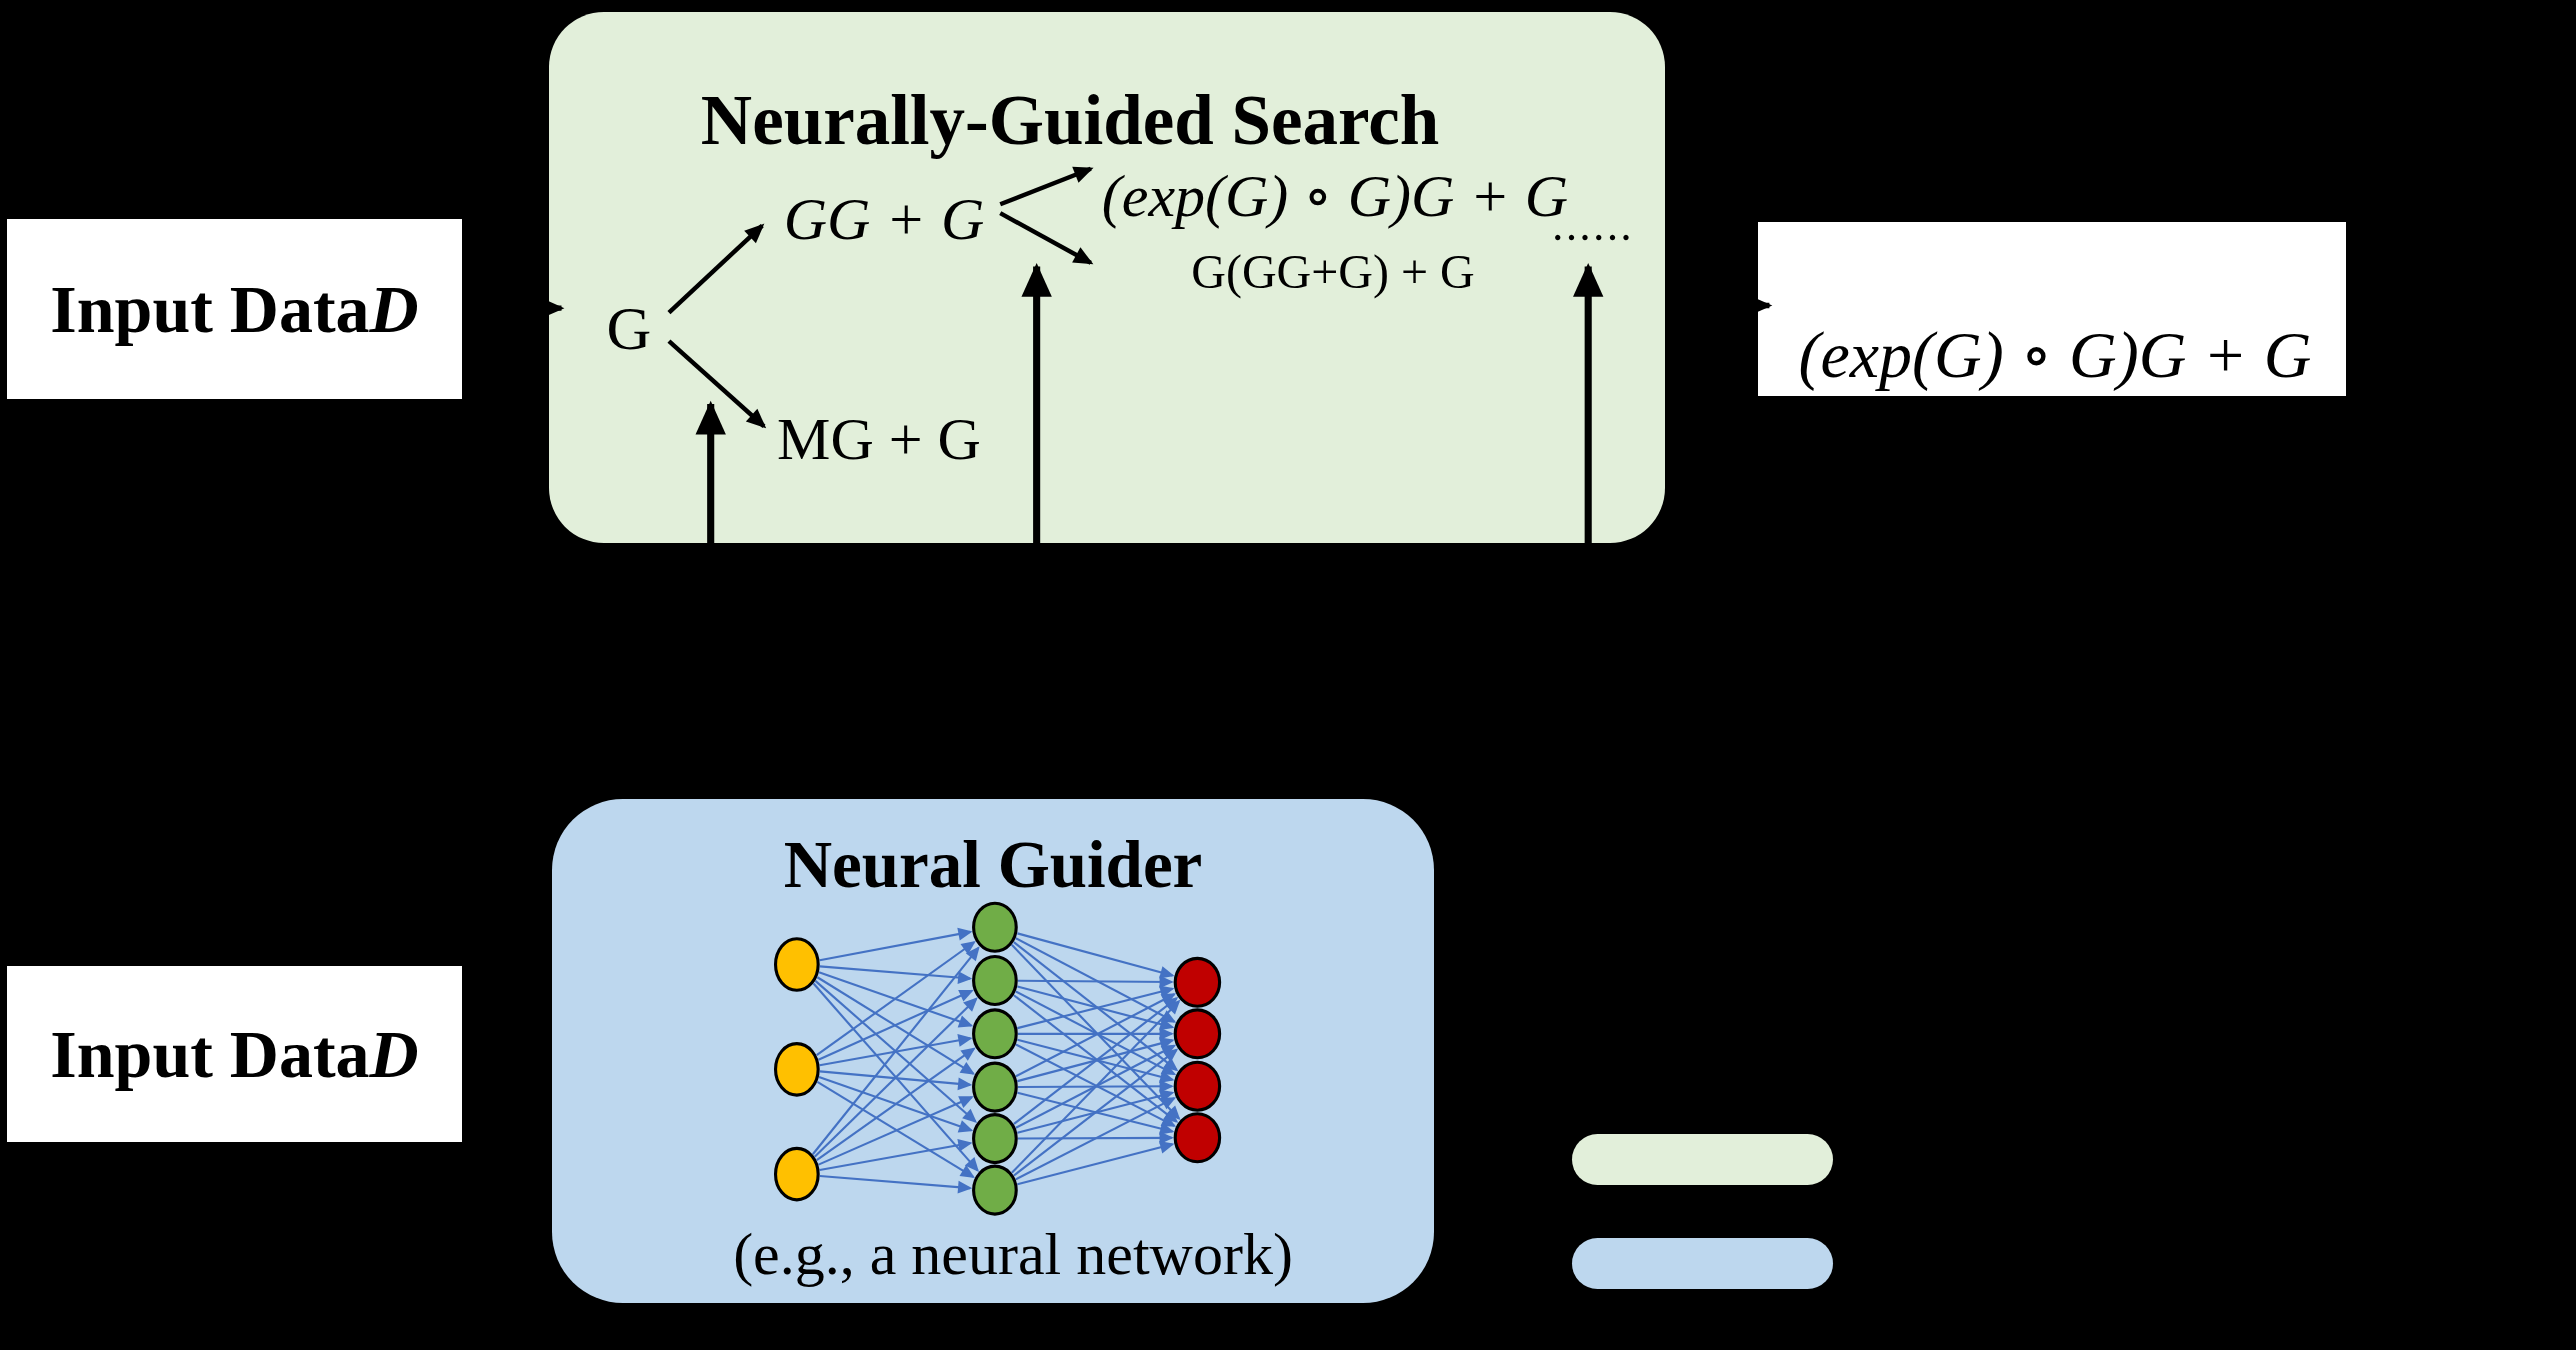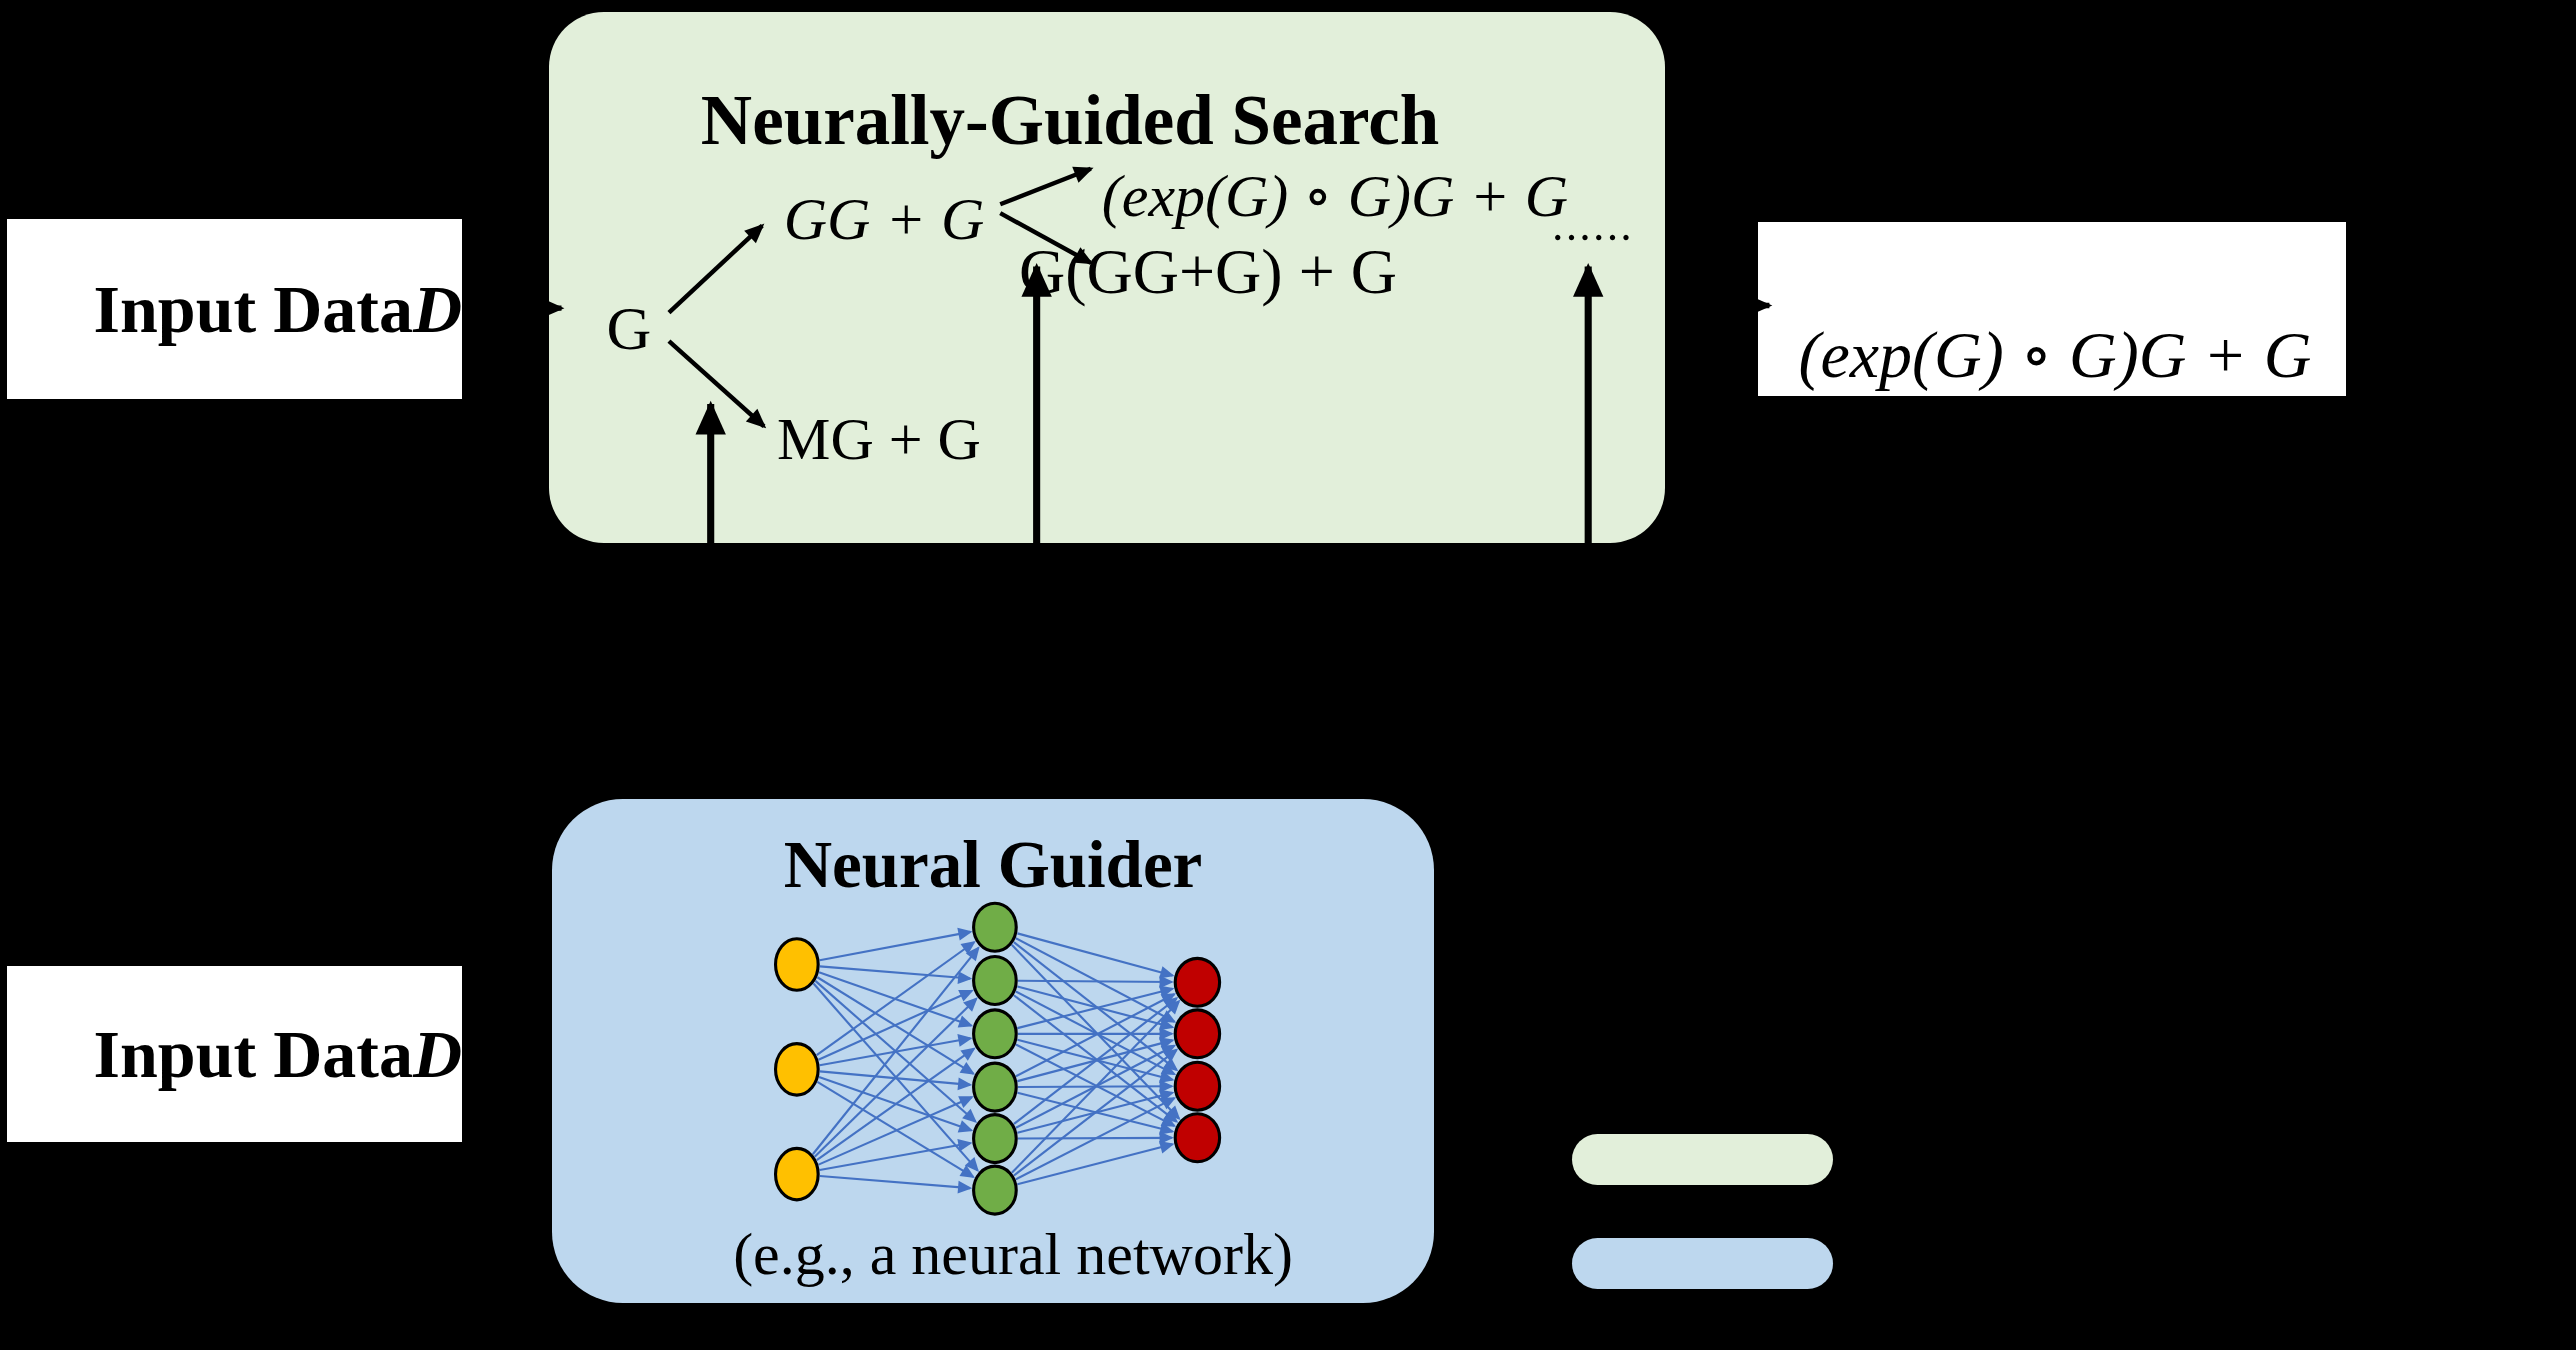--- a/index.html
+++ b/index.html
@@ -18,21 +18,21 @@
   .whitebox {
     background: #ffffff;
     color: #000;
   }
   .roundbox { border-radius: 55px; }
   .ctr { transform: translate(-50%, -50%); white-space: nowrap; line-height: 1; color: #000; }
   .bold { font-weight: bold; }
   .ital { font-style: italic; }
   .b-i { font-weight: bold; font-style: italic; }
   svg.overlay { position: absolute; left: 0; top: 0; z-index: 30; pointer-events: none; }
-  .boxlayer { z-index: 10; justify-content: flex-end; }
+  .boxlayer { z-index: 10; }
   .textlayer { z-index: 20; }
   .legend-pill { border-radius: 26px; }
 </style>
 </head>
 <body>
 
 <div class="stage">
 
   <div class="abs boxlayer whitebox center-text" style="left:7px; top:219px; width:455px; height:180px; font-size:68px;">
     <span class="bold">Input Data </span>
@@ -52,21 +52,21 @@
 
   <div class="abs boxlayer legend-pill" style="left: 1572px; top: 1134px; width: 261px; height: 51px; background-color: rgb(226, 239, 218);"></div>
   <div class="abs boxlayer legend-pill" style="left: 1572px; top: 1238px; width: 261px; height: 51px; background-color: rgb(189, 215, 238);"></div>
 
   <div class="abs textlayer ctr bold" style="left:1070px; top:80px; font-size:71px;margin-top:40px;">Neurally-Guided Search</div>
 
   <div class="abs textlayer ctr" style="left:629px; top:328px; font-size:62px;">G</div>
   <div class="abs textlayer ctr ital" style="left:884px; top:219px; font-size:60px;">GG + G</div>
   <div class="abs textlayer ctr" style="left:879px; top:439px; font-size:60px;">MG + G</div>
   <div class="abs textlayer ctr ital" style="left:1335px; top:196px; font-size:60px;">(exp(G) ∘ G)G + G</div>
-  <div class="abs textlayer ctr" style="left:1208px; top:272px; font-size:64px;">G(GG+G) + G</div>
+  <div class="abs textlayer ctr" style="left:1333px; top:272px; font-size:48px;">G(GG+G) + G</div>
   <div class="abs textlayer ctr" style="left:1595px; top:237px; font-size:12.4px; letter-spacing:6.2px;">●●●●●●</div>
 
   <div class="abs textlayer ctr ital" style="left:2055px; top:355px; font-size:66px;">(exp(G) ∘ G)G + G</div>
 
   <div class="abs textlayer ctr bold" style="left:993px; top:864px; font-size:67px;">Neural Guider</div>
   <div class="abs textlayer ctr" style="left:1013px; top:1254px; font-size:60px;">(e.g., a neural network)</div>
 
   <svg class="overlay" width="2576" height="1350" viewBox="0 0 2900 1520">
     <defs>
       <marker id="mk-black-sm" viewBox="0 0 10 10" refX="8.5" refY="5" markerWidth="26" markerHeight="22" orient="auto" markerUnits="userSpaceOnUse">

